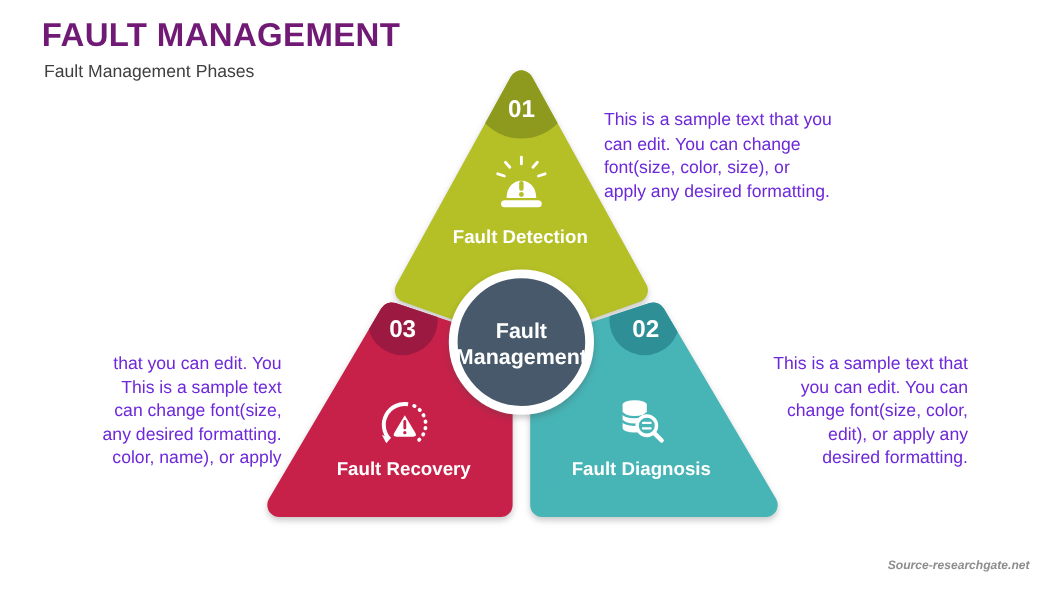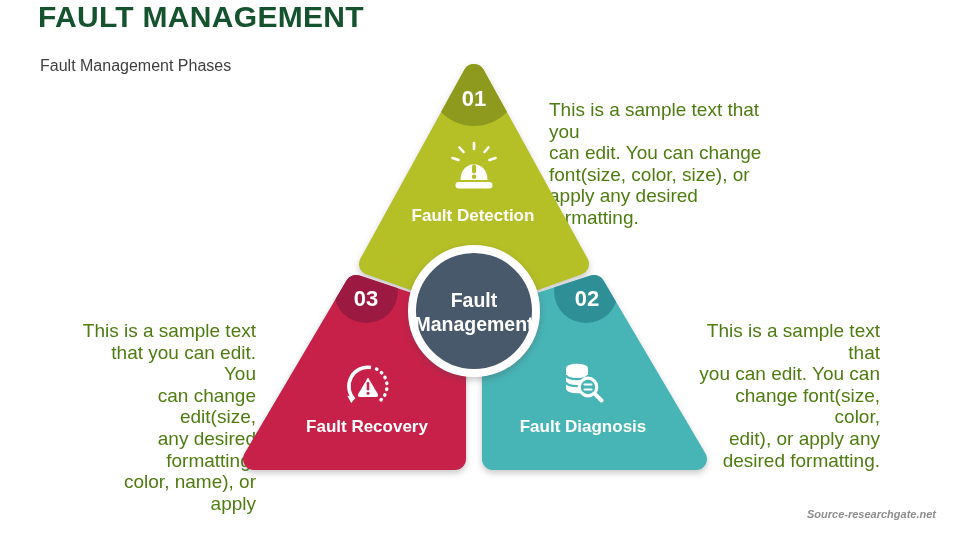--- a/index.html
+++ b/index.html
@@ -4,28 +4,28 @@
 <style>
   html,body{margin:0;padding:0}
   body{
     width:960px;height:540px;
     background:#ffffff;
     font-family:"Liberation Sans",sans-serif;
     position:relative;overflow:hidden;
   }
   .abs{position:absolute}
   .title{
-    left:38px;top:0;
-    font-size:30px;font-weight:700;color:#14532d;letter-spacing:.3px;
+    left:38px;top:16px;
+    font-size:30px;font-weight:700;color:#701a75;letter-spacing:.3px;
   }
   .subtitle{
     left:40px;top:57px;
     font-size:16px;font-weight:400;color:#3f3f3f;
   }
-  .note{font-size:19px;line-height:21.6px;color:#4d7c0f}
+  .note{font-size:16px;line-height:21.6px;color:#6d28d9}
   .note-tr{left:549px;top:99px;width:214px;text-align:left}
   .note-l{left:80px;top:320px;width:176px;text-align:right}
   .note-r{left:688px;top:320px;width:192px;text-align:right}
   .source{
     right:24px;top:508px;
     font-size:11px;font-style:italic;font-weight:700;color:#8d8d8d;
   }
   svg#diagram{position:absolute;left:0;top:0}
   .shadow{filter:drop-shadow(0px 3px 3px rgba(70,70,70,.3))}
   text{font-family:"Liberation Sans",sans-serif}
@@ -40,23 +40,23 @@
 <div class="abs subtitle">Fault Management Phases</div>
 
 <div class="abs note note-tr">
   <div>This is a sample text that you</div>
   <div>can edit. You can change</div>
   <div>font(size, color, size), or</div>
   <div>apply any desired formatting.</div>
 </div>
 
 <div class="abs note note-l">
+  <div>that you can edit. You</div>
   <div>This is a sample text</div>
-  <div>that you can edit. You</div>
-  <div>can change edit(size,</div>
+  <div>can change font(size,</div>
   <div>any desired formatting.</div>
   <div>color, name), or apply</div>
 </div>
 
 <div class="abs note note-r">
   <div>This is a sample text that</div>
   <div>you can edit. You can</div>
   <div>change font(size, color,</div>
   <div>edit), or apply any</div>
   <div>desired formatting.</div>

